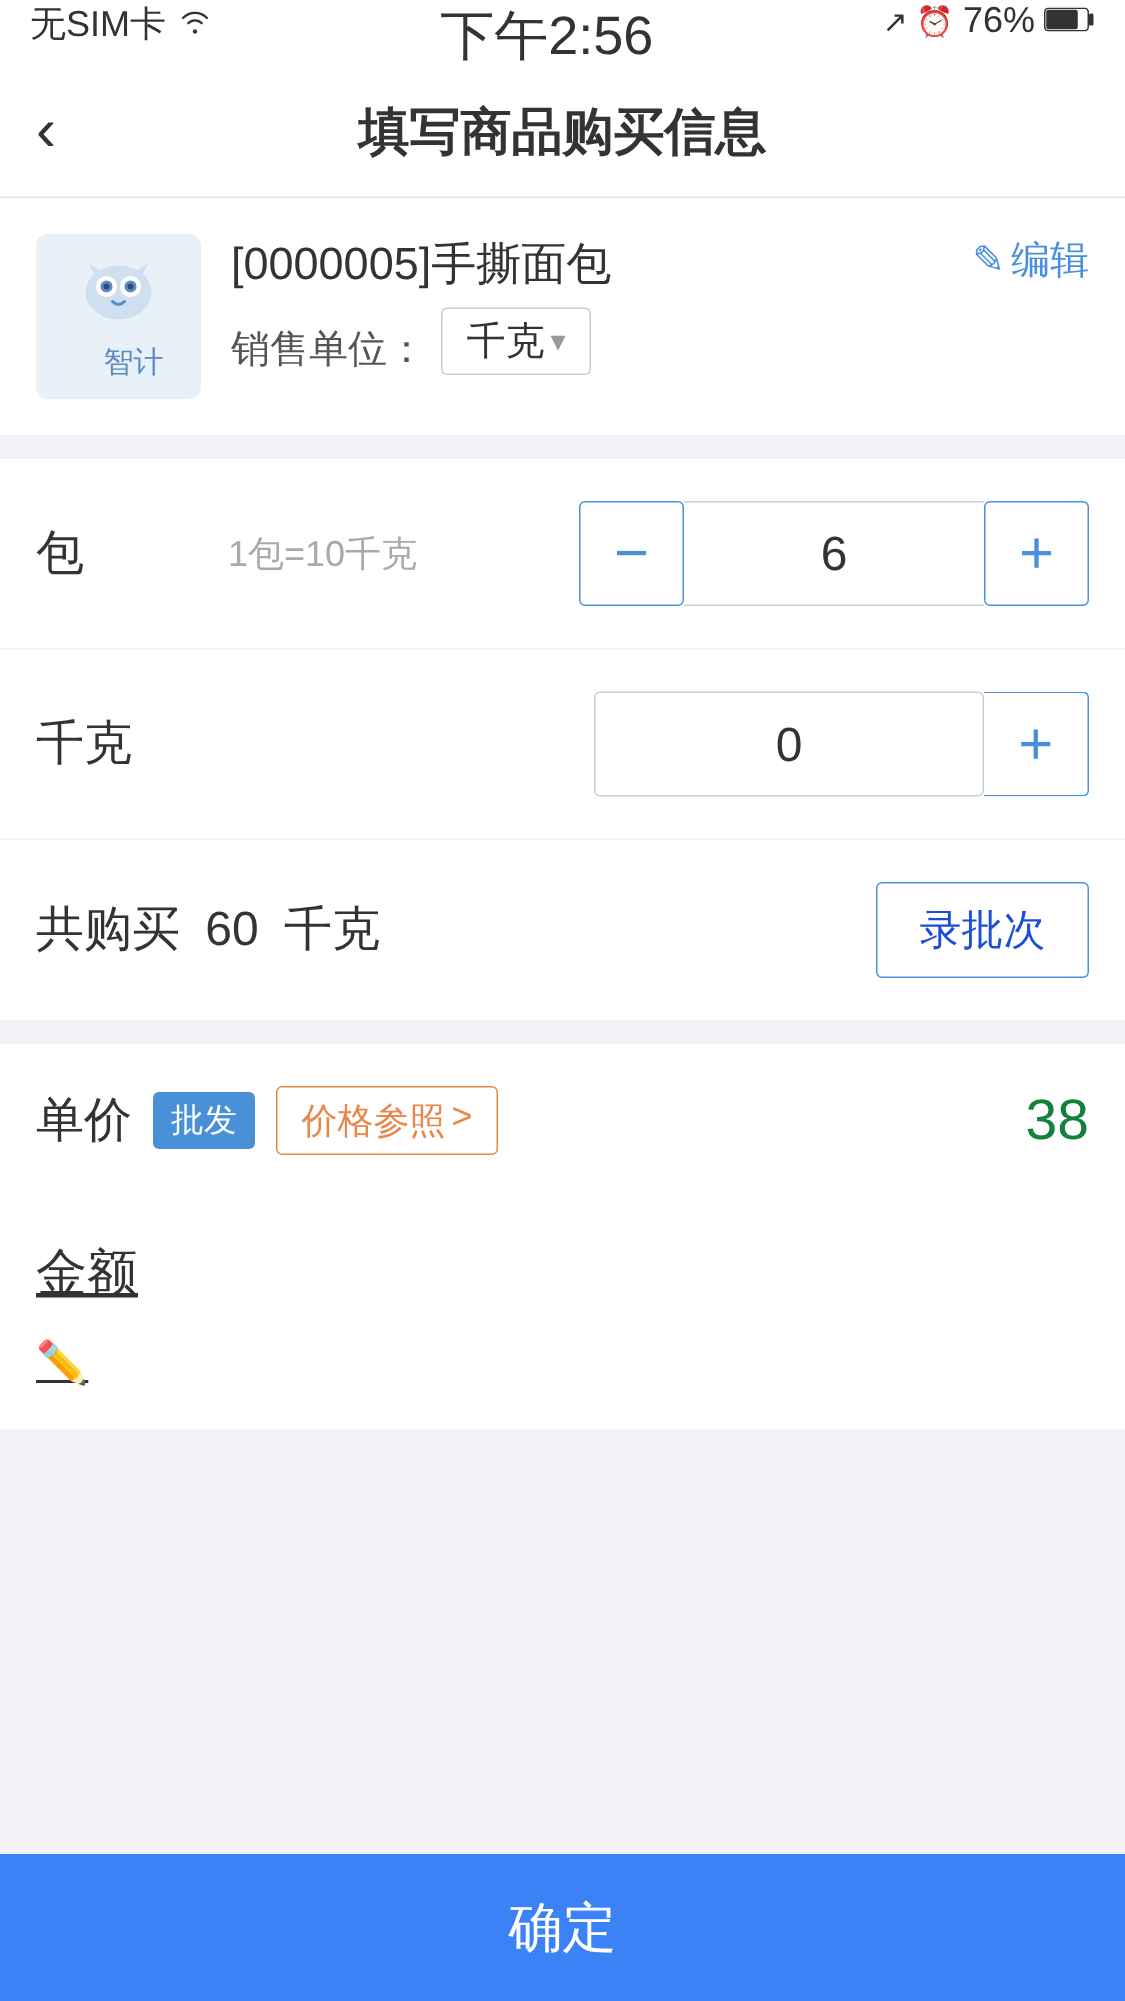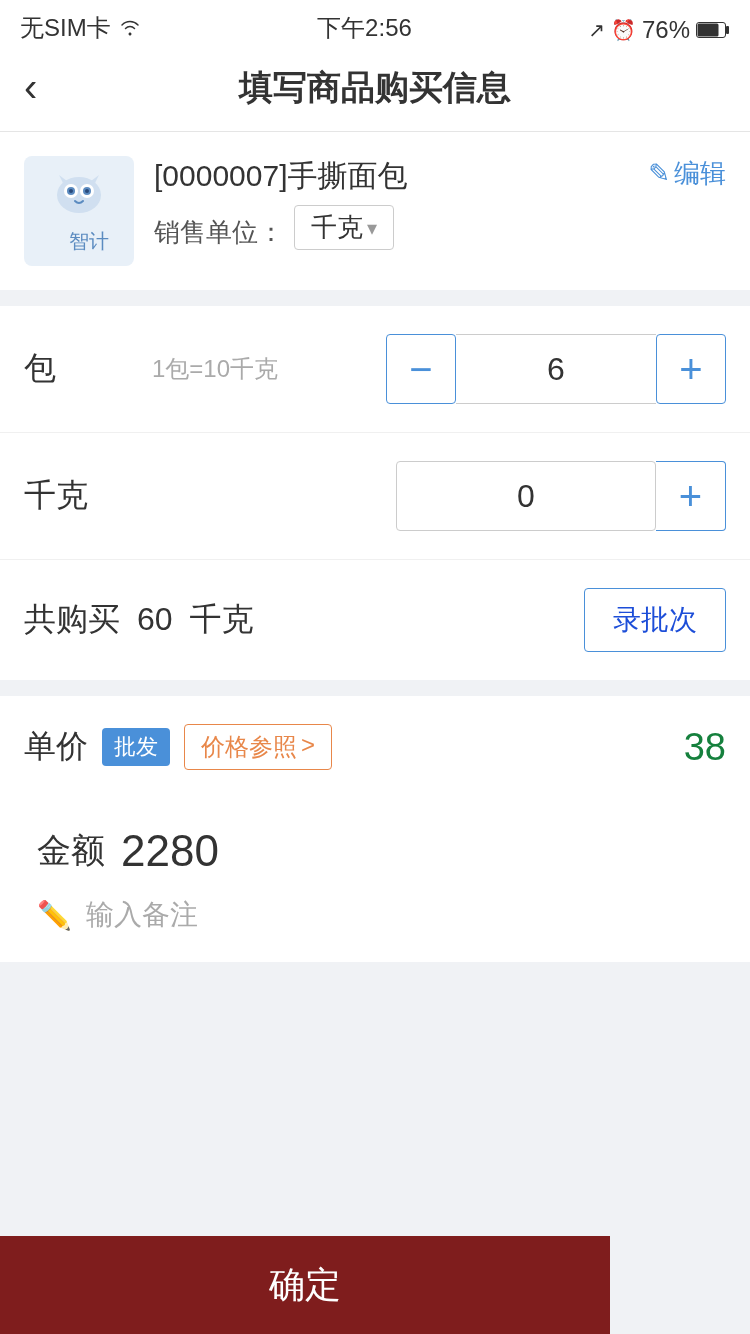--- a/index.html
+++ b/index.html
@@ -11,28 +11,28 @@
       background: #f0f2f5;
       font-size: 28px;
       color: #333;
     }
 
     
     .status-bar {
       height: 44px;
       background: #fff;
       display: flex;
-      align-items: flex-end;
+      align-items: flex-start;
       justify-content: space-between;
       padding: 0 20px;
       font-size: 24px;
       color: #333;
     }
     .status-left { display: flex; align-items: center; gap: 8px; }
-    .status-center { font-size: 24px; font-weight: 500; }
+    .status-center { font-size: 36px; font-weight: 500; }
     .status-right { display: flex; align-items: center; gap: 6px; font-size: 24px; }
 
     
     .nav-bar {
       height: 88px;
       background: #fff;
       display: flex;
       align-items: center;
       justify-content: center;
       position: relative;
@@ -269,23 +269,23 @@
     .grey-area {
       background: #f0f2f5;
       flex: 1;
       min-height: 300px;
     }
 
     
     .confirm-bar {
       position: fixed;
       bottom: 0;
-      width: 610px;
+      width: 750px;
       height: 98px;
-      background: #7f1d1d;
+      background: #3b82f6;
       display: flex;
       align-items: center;
       justify-content: center;
       cursor: pointer;
     }
     .confirm-text {
       font-size: 36px;
       color: #fff;
       font-weight: 500;
     }
@@ -344,21 +344,21 @@
           <circle cx="38" cy="24" r="2" fill="#2a4a7a"></circle>
           <path d="M26 34 Q30 38 34 34" stroke="#5b8bc0" stroke-width="2" fill="none" stroke-linecap="round"></path>
           <path d="M14 16 L10 8 L18 14z" fill="#d0dff0"></path>
           <path d="M46 16 L50 8 L42 14z" fill="#d0dff0"></path>
         </svg>
         <div style="font-size:20px; color:#5b8bc0; margin-top:4px;">智计</div>
       </div>
     </div>
     <div class="product-card-inner">
       <div style="display:flex; align-items:flex-start; justify-content:space-between;">
-        <div class="product-name">[0000007]手撕面包</div>
+        <div class="product-name">[0000005]手撕面包</div>
         <div class="edit-btn" style="position:relative; transform:none; top:auto; right:auto;">
           <span>✎</span>
           <span>编辑</span>
         </div>
       </div>
       <div class="product-unit-row">
         <span>销售单位：</span>
         <div class="unit-select">
           <span>千克</span>
           <span style="font-size:20px; color:#999;">▾</span>
@@ -416,28 +416,26 @@
     <span class="price-tag">批发</span>
     <div class="price-ref-btn">
       <span>价格参照</span>
       <span>&gt;</span>
     </div>
     <span class="price-value">38</span>
   </div>
 </div>
 
 <div style="background:#f0f2f5;">
-  <div style="background:#fff; padding:28px 37px 0;">
+  <div style="background:#fff; padding:28px 24px 0;text-decoration:underline;">
     <div style="display:flex; align-items:center; gap:16px; padding-bottom:20px;">
       <span class="amount-label">金额</span>
-      <span class="amount-value">2280</span>
     </div>
     <div class="remark-row" style="padding:0 0 28px;">
       <span class="remark-icon">✏️</span>
-      <span class="remark-text">输入备注</span>
     </div>
   </div>
 </div>
 
 <div class="grey-area"></div>
 
 <div class="bottom-pad"></div>
 
 <div class="confirm-bar">
   <span class="confirm-text">确定</span>

